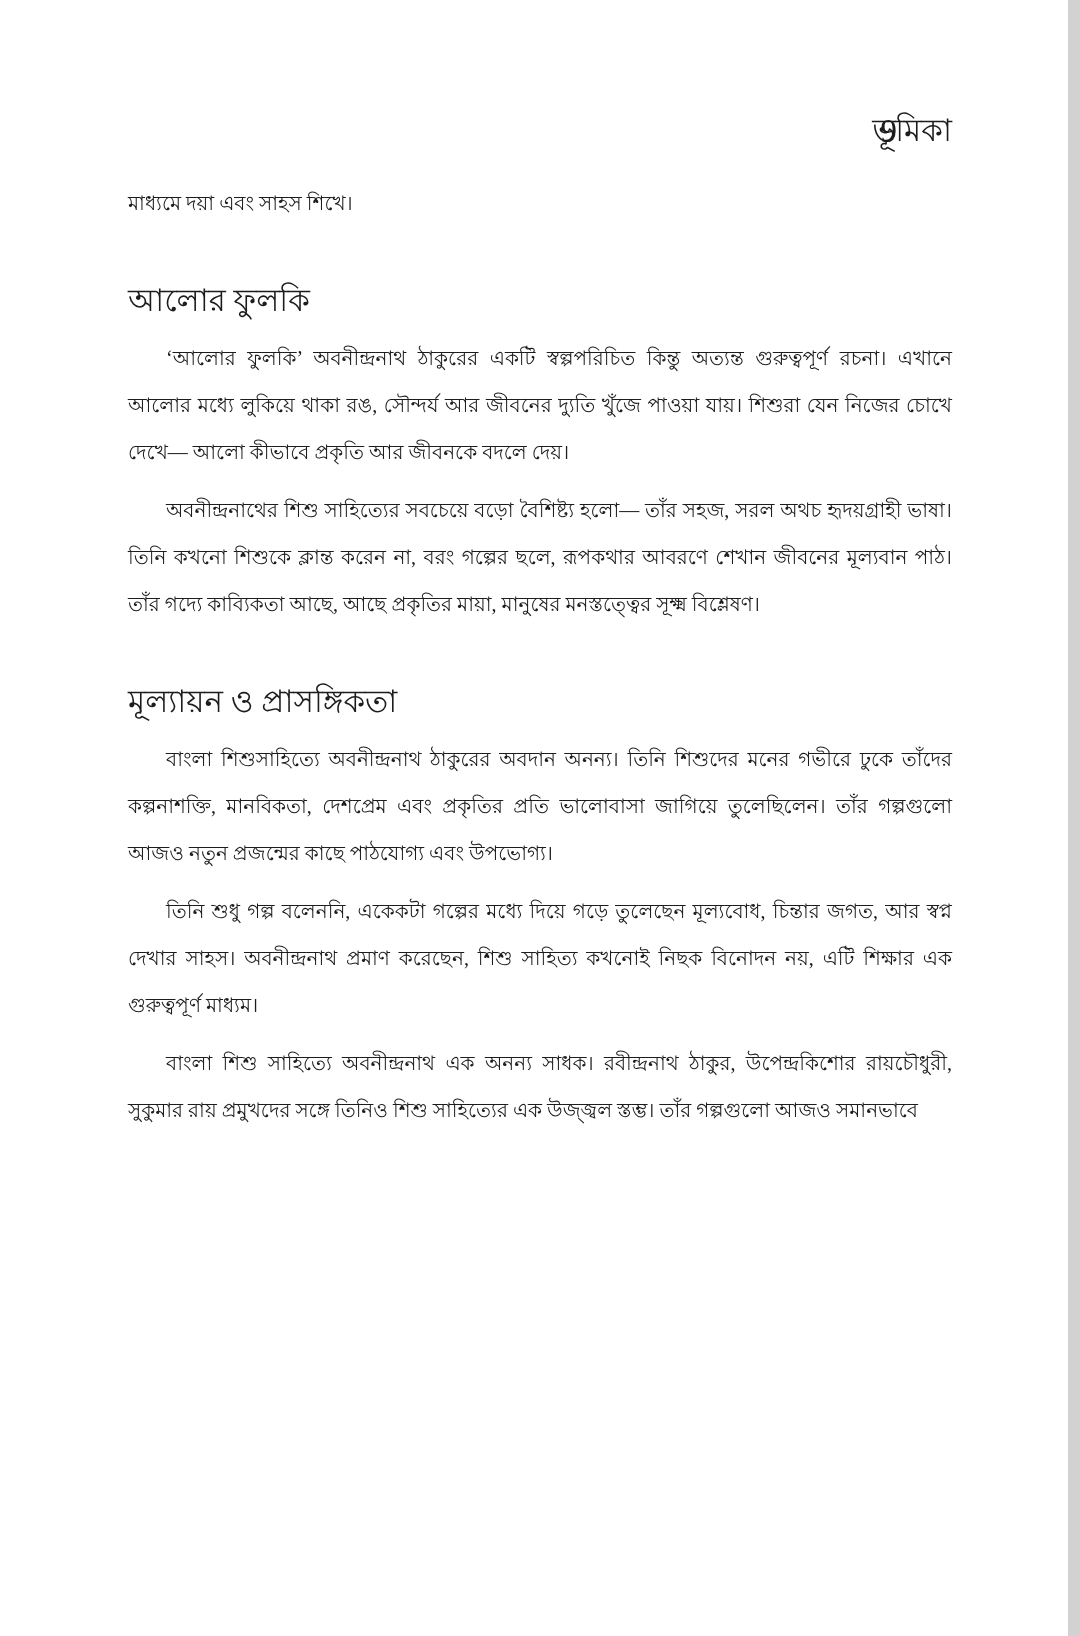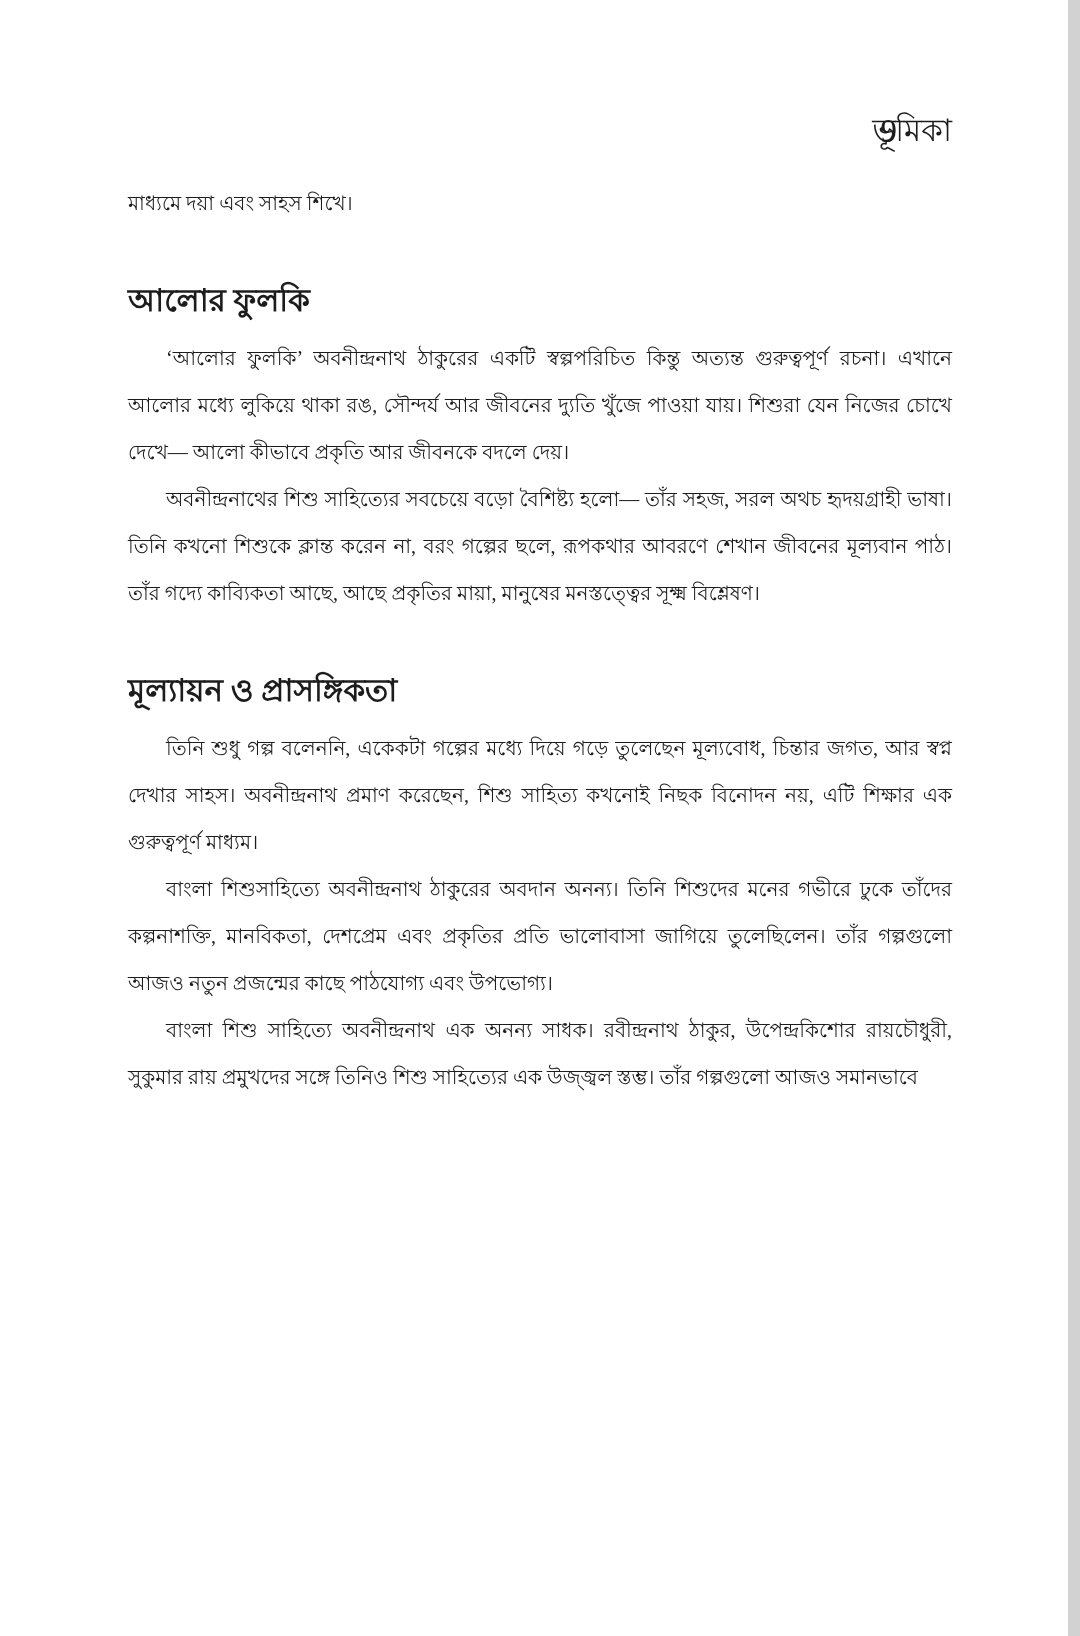--- a/index.html
+++ b/index.html
@@ -50,24 +50,25 @@
     line-height: 46px;
   }
   .content p.body-para {
     font-size: 20px;
     line-height: 47px;
     text-align: justify;
     margin: 0;
   }
   .content p.body-para.indent {
     text-indent: 38px;
+    margin-top: 11px;
   }
   .content h2.section-heading {
     font-size: 31px;
-    font-weight: bold;
+    font-weight: normal;
     line-height: 40px;
     margin: 54px 0 14px 0;
   }
 </style>
 </head>
 <body>
 
 <div class="edge-strip"></div>
 
 <div class="page-body">
@@ -76,17 +77,17 @@
     <span class="folio">9</span>
   </div>
 
   <div class="content">
 
   <p class="body-para">মাধ্যমে দয়া এবং সাহস শিখে।</p>
       <h2 class="section-heading">আলোর ফুলকি</h2>
       <p class="body-para indent">‘আলোর ফুলকি’ অবনীন্দ্রনাথ ঠাকুরের একটি স্বল্পপরিচিত কিন্তু অত্যন্ত গুরুত্বপূর্ণ রচনা। এখানে আলোর মধ্যে লুকিয়ে থাকা রঙ, সৌন্দর্য আর জীবনের দ্যুতি খুঁজে পাওয়া যায়। শিশুরা যেন নিজের চোখে দেখে— আলো কীভাবে প্রকৃতি আর জীবনকে বদলে দেয়।</p>
       <p class="body-para indent">অবনীন্দ্রনাথের শিশু সাহিত্যের সবচেয়ে বড়ো বৈশিষ্ট্য হলো— তাঁর সহজ, সরল অথচ হৃদয়গ্রাহী ভাষা। তিনি কখনো শিশুকে ক্লান্ত করেন না, বরং গল্পের ছলে, রূপকথার আবরণে শেখান জীবনের মূল্যবান পাঠ। তাঁর গদ্যে কাব্যিকতা আছে, আছে প্রকৃতির মায়া, মানুষের মনস্তত্ত্বের সূক্ষ্ম বিশ্লেষণ।</p>
       <h2 class="section-heading">মূল্যায়ন ও প্রাসঙ্গিকতা</h2>
+      <p class="body-para indent">বাংলা শিশুসাহিত্যে অবনীন্দ্রনাথ ঠাকুরের অবদান অনন্য। তিনি শিশুদের মনের গভীরে ঢুকে তাঁদের কল্পনাশক্তি, মানবিকতা, দেশপ্রেম এবং প্রকৃতির প্রতি ভালোবাসা জাগিয়ে তুলেছিলেন। তাঁর গল্পগুলো আজও নতুন প্রজন্মের কাছে পাঠযোগ্য এবং উপভোগ্য।</p>
       <p class="body-para indent">তিনি শুধু গল্প বলেননি, একেকটা গল্পের মধ্যে দিয়ে গড়ে তুলেছেন মূল্যবোধ, চিন্তার জগত, আর স্বপ্ন দেখার সাহস। অবনীন্দ্রনাথ প্রমাণ করেছেন, শিশু সাহিত্য কখনোই নিছক বিনোদন নয়, এটি শিক্ষার এক গুরুত্বপূর্ণ মাধ্যম।</p>
-      <p class="body-para indent">বাংলা শিশুসাহিত্যে অবনীন্দ্রনাথ ঠাকুরের অবদান অনন্য। তিনি শিশুদের মনের গভীরে ঢুকে তাঁদের কল্পনাশক্তি, মানবিকতা, দেশপ্রেম এবং প্রকৃতির প্রতি ভালোবাসা জাগিয়ে তুলেছিলেন। তাঁর গল্পগুলো আজও নতুন প্রজন্মের কাছে পাঠযোগ্য এবং উপভোগ্য।</p>
       <p class="body-para indent">বাংলা শিশু সাহিত্যে অবনীন্দ্রনাথ এক অনন্য সাধক। রবীন্দ্রনাথ ঠাকুর, উপেন্দ্রকিশোর রায়চৌধুরী, সুকুমার রায় প্রমুখদের সঙ্গে তিনিও শিশু সাহিত্যের এক উজ্জ্বল স্তম্ভ। তাঁর গল্পগুলো আজও সমানভাবে</p>
     </div>
 </div>
 
 </body></html>

